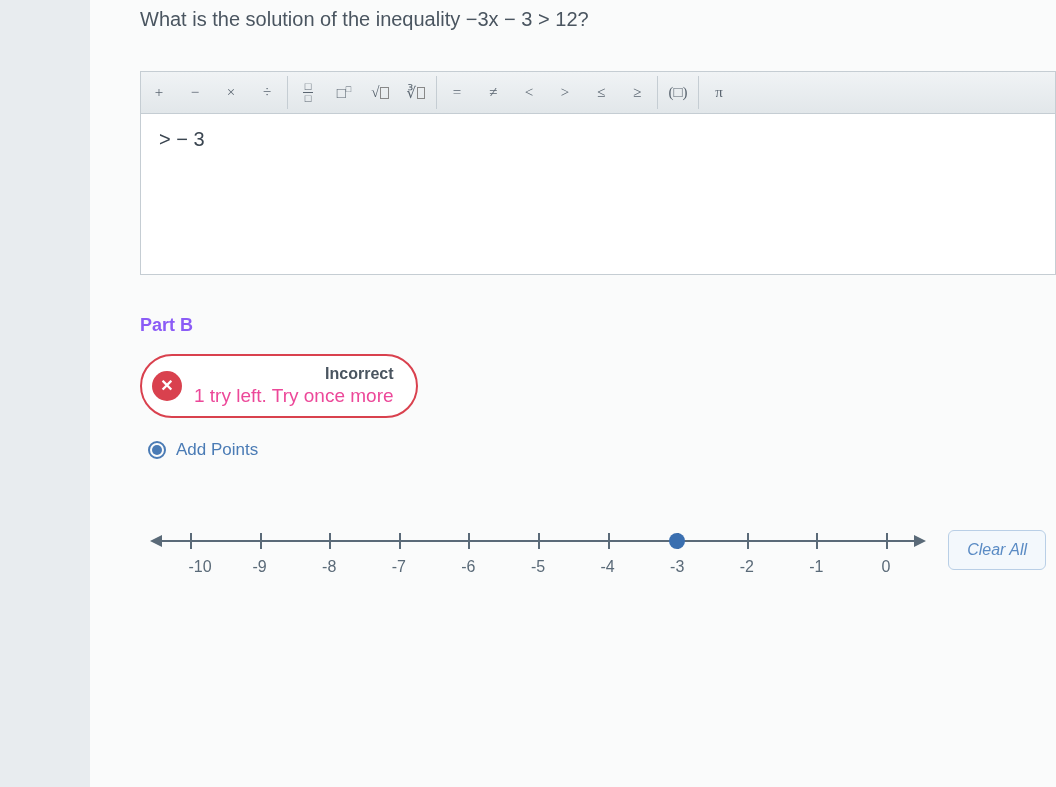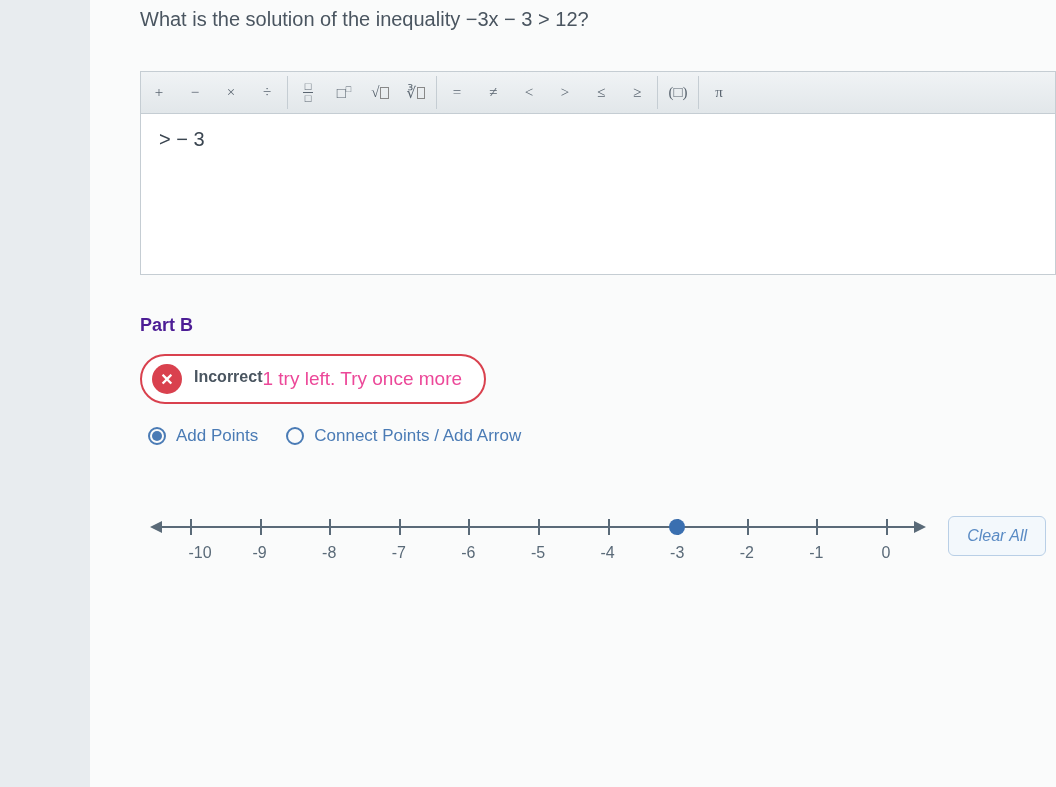--- a/index.html
+++ b/index.html
@@ -63,21 +63,21 @@
   .editor-content {
     min-height: 160px;
     padding: 14px 18px;
     font-size: 20px;
     color: #3a4550;
     font-family: Arial, sans-serif;
   }
   .part-label {
     font-weight: 700;
     font-size: 18px;
-    color: #4c1d95;
+    color: #8b5cf6;
     margin-top: 40px;
     margin-bottom: 18px;
   }
   .feedback-pill {
     display: inline-flex;
     align-items: center;
     border: 2px solid #d9414e;
     border-radius: 999px;
     padding: 8px 22px 8px 10px;
     gap: 12px;
@@ -88,32 +88,32 @@
     height: 30px;
     border-radius: 50%;
     background: #d9414e;
     color: #fff;
     display: flex;
     align-items: center;
     justify-content: center;
     font-weight: 700;
     font-size: 16px;
   }
-  .feedback-text { display: flex; flex-direction: row; line-height: 1.25; text-align: right; }
+  .feedback-text { display: flex; flex-direction: column; line-height: 1.25; text-align: right; }
   .feedback-title { font-weight: 700; color: #4a5560; font-size: 16px; }
   .feedback-sub { color: #ec4899; font-size: 19px; }
   .instruction {
     margin-top: 24px;
     font-size: 18px;
     color: #5a6a78;
   }
   .mode-row {
     margin-top: 22px;
     display: flex;
-    gap: 28px;
+    gap: 21px;
     align-items: flex-start;
     padding-left: 8px;
   }
   .radio-opt { display: flex; align-items: center; gap: 10px; font-size: 17px; color: #4a7bb5; cursor: pointer;}
   .radio-outer {
     width: 18px; height: 18px; border: 2px solid #4a7bb5; border-radius: 50%;
     display: flex; align-items: center; justify-content: center;
   }
   .radio-inner { width: 10px; height: 10px; border-radius: 50%; background: #4a7bb5; }
   .numberline-wrap {
@@ -239,24 +239,20 @@
     </div>
   </div>
 
 
   <div class="mode-row">
     <div class="radio-opt">
       <span class="radio-outer">
           <span class="radio-inner"></span>
         </span>
       <span>Add Points</span>
-    </div>
-    <div class="radio-opt">
-      <span class="radio-outer"></span>
-      <span>Connect Points / Add Arrow</span>
     </div>
   </div>
 
   <div class="numberline-wrap">
     <div class="numberline" id="nl">
       <div class="axis"></div>
     <div class="tick" style="left: 50px;"></div>
         <div class="tick-label" style="left: 60px;">-10</div>
         <div class="tick" style="left: 119.6px;"></div>
         <div class="tick-label" style="left: 119.6px;">-9</div>

